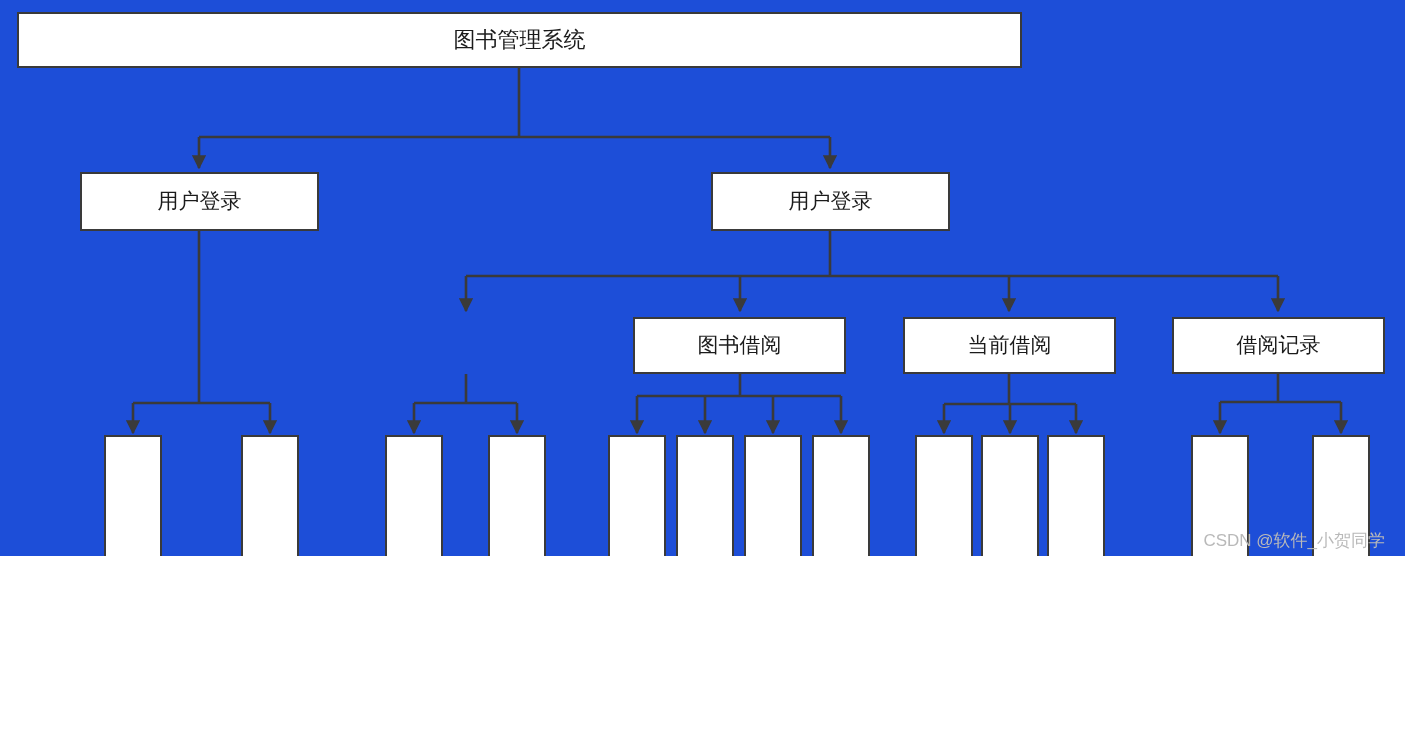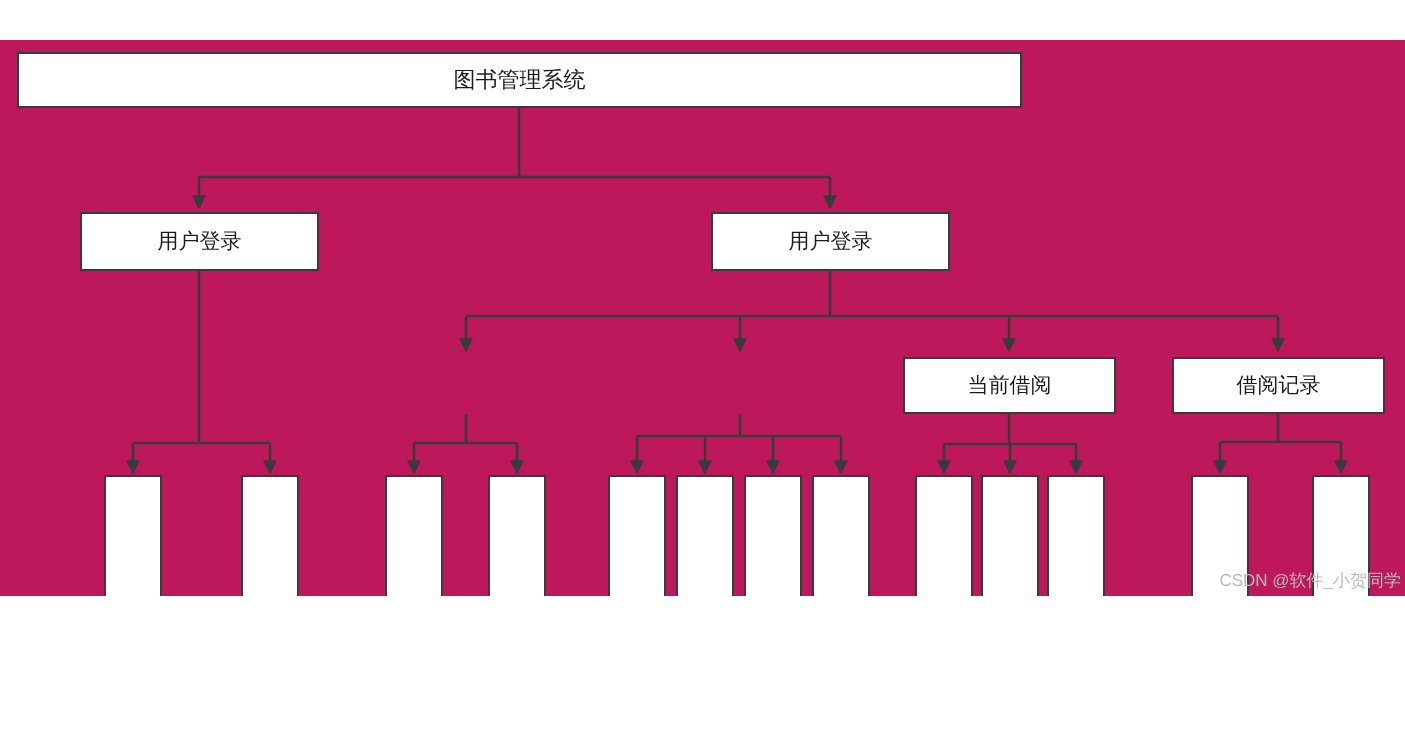--- a/index.html
+++ b/index.html
@@ -7,23 +7,22 @@
     padding: 0;
     background: #ffffff;
   }
   body {
     font-family: "Liberation Sans", "DejaVu Sans", sans-serif;
   }
   #diagram-root {
     position: relative;
     width: 1405px;
     height: 556px;
-    background: #be185d;
+    background: #1d4ed8;
     overflow: hidden;
-    margin-top: 40px;
   }
   svg.connectors {
     position: absolute;
     left: 0;
     top: 0;
     width: 1405px;
     height: 747px;
     pointer-events: none;
   }
   .node {
@@ -59,21 +58,21 @@
   .node.vert .label {
     writing-mode: vertical-rl;
     text-orientation: upright;
     font-size: 21px;
     letter-spacing: 2px;
     line-height: 1;
     white-space: nowrap;
   }
   .watermark {
     position: absolute;
-    right: 4px;
+    right: 20px;
     bottom: 4px;
     font-size: 17px;
     color: #b9b9b9;
     z-index: 5;
     white-space: nowrap;
   }
 </style>
 </head>
 <body>
 
@@ -135,20 +134,23 @@
 
   <div class="node horiz" style="left:80px; top:172px; width:239px; height:59px;">
     <span class="label">用户登录</span>
   </div>
 
   <div class="node horiz" style="left:711px; top:172px; width:239px; height:59px;">
     <span class="label">用户登录</span>
   </div>
 
 
+  <div class="node horiz" style="left:633px; top:317px; width:213px; height:57px;">
+    <span class="label">图书借阅</span>
+  </div>
 
   <div class="node horiz" style="left:903px; top:317px; width:213px; height:57px;">
     <span class="label">当前借阅</span>
   </div>
 
   <div class="node horiz" style="left:1172px; top:317px; width:213px; height:57px;">
     <span class="label">借阅记录</span>
   </div>
 
   <div class="node vert" style="left:104px; top:435px; width:58px; height:300px;">

